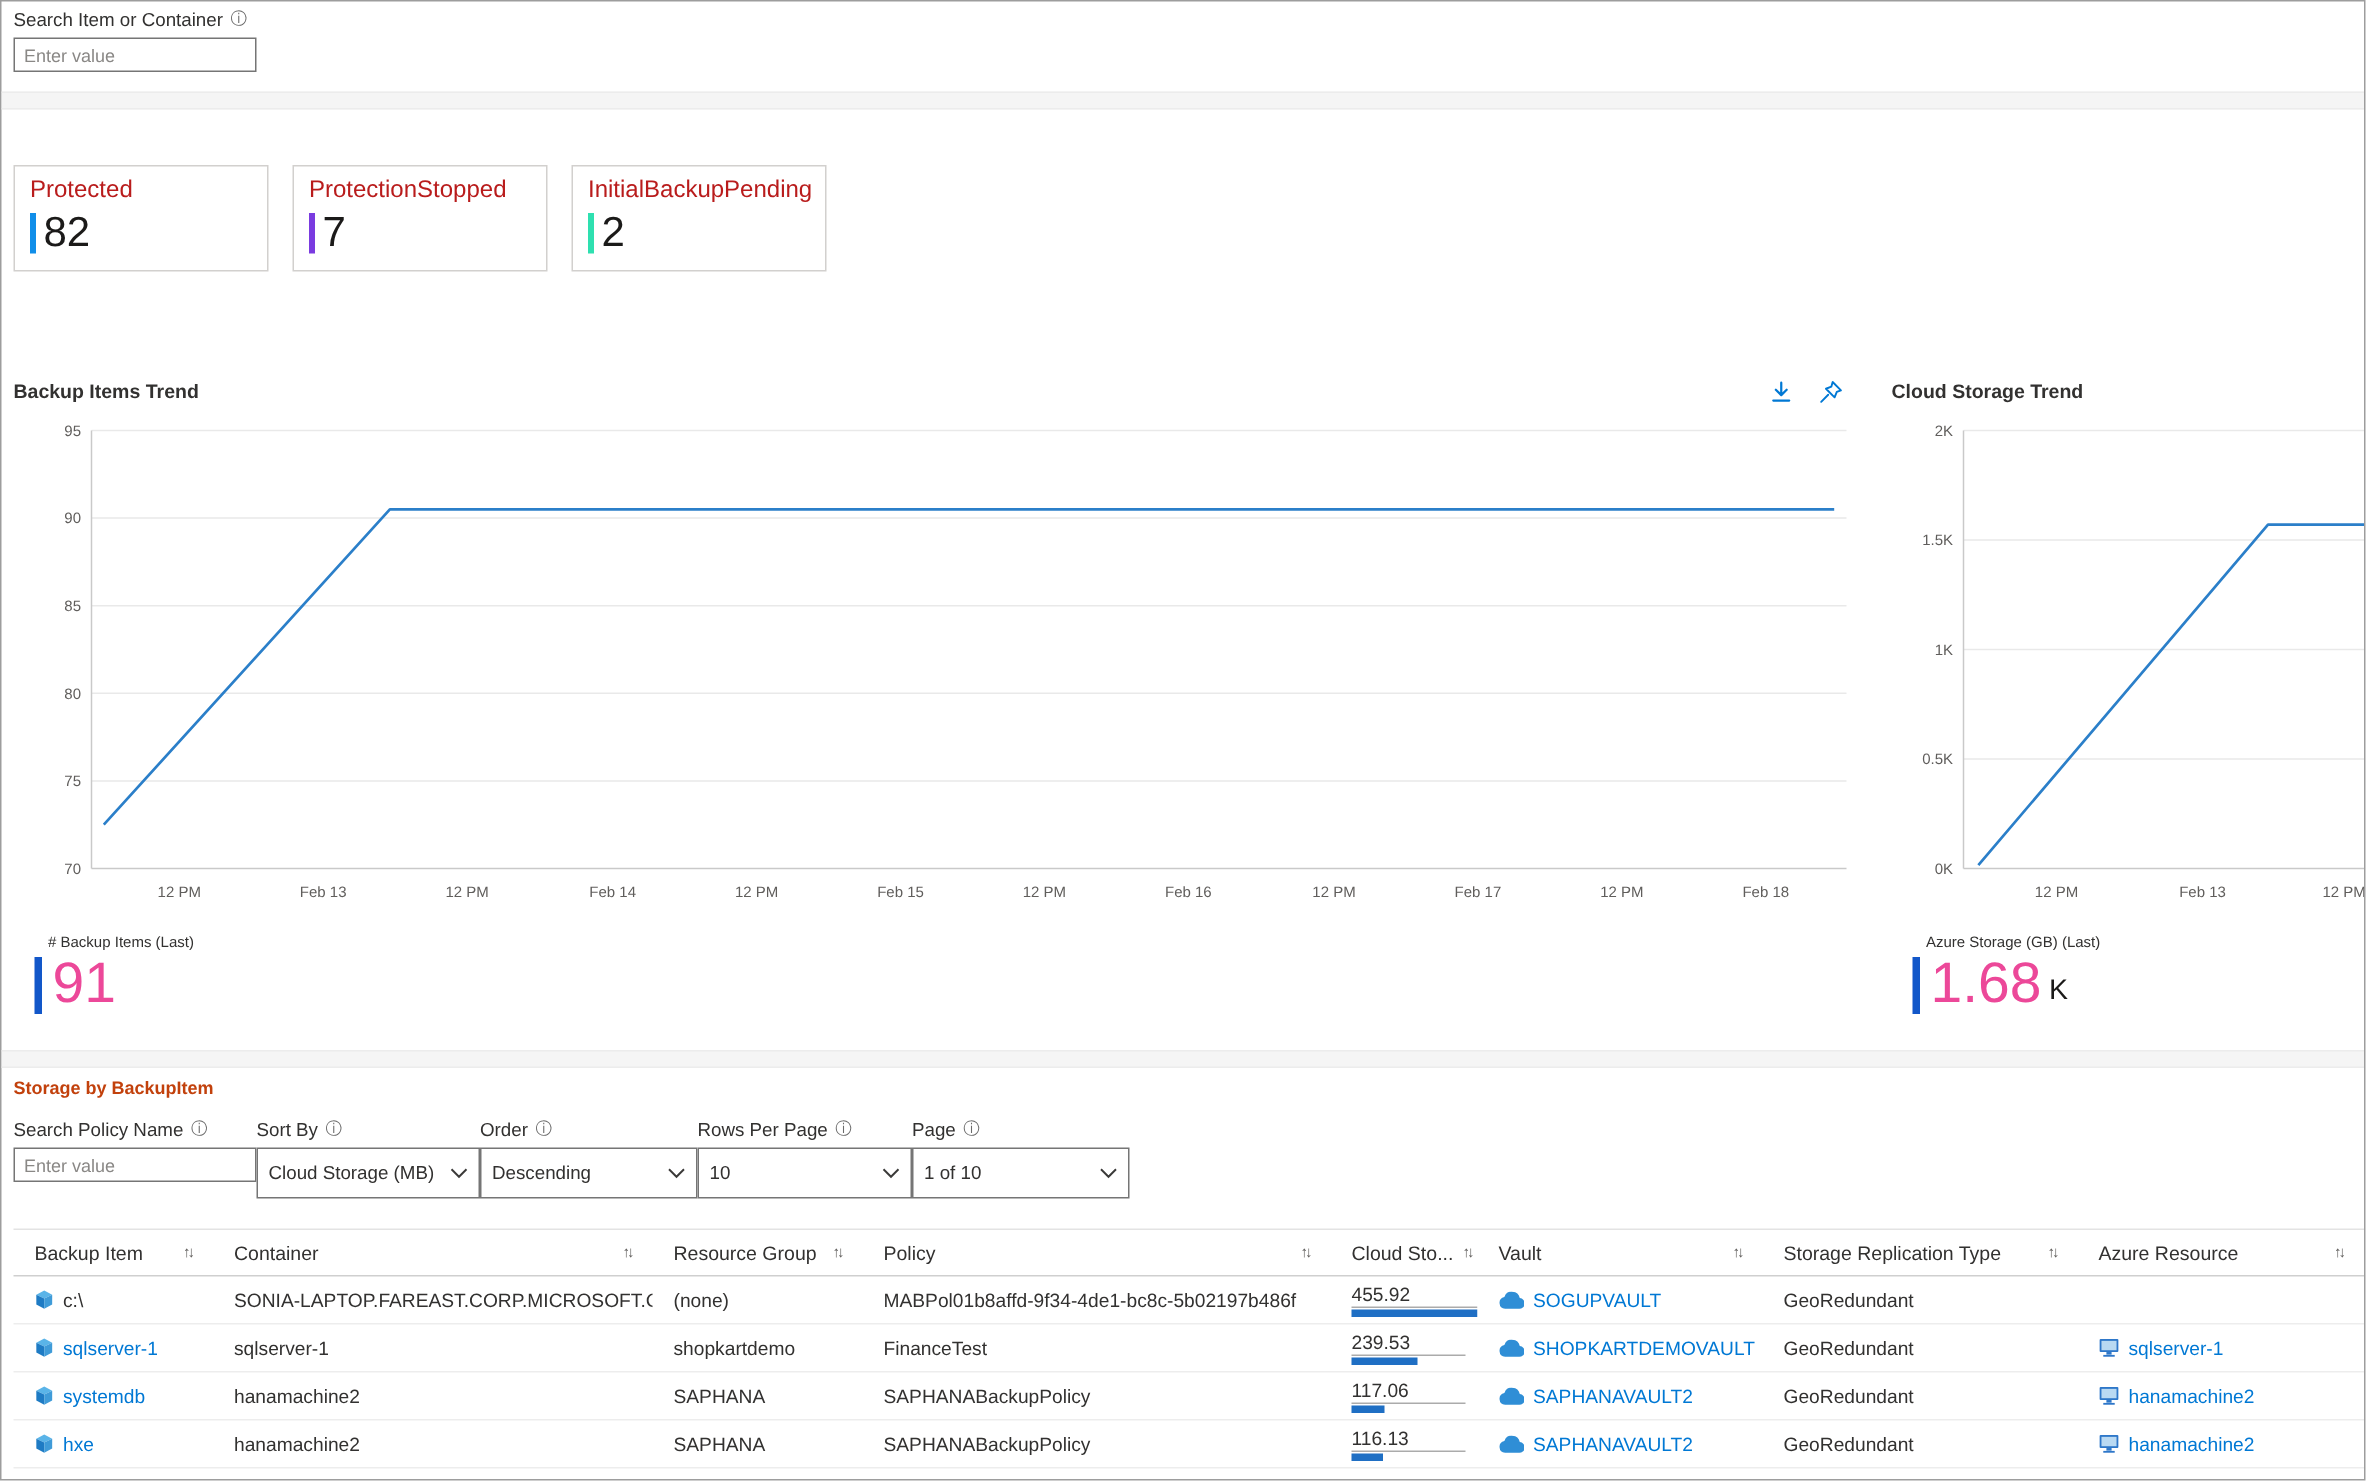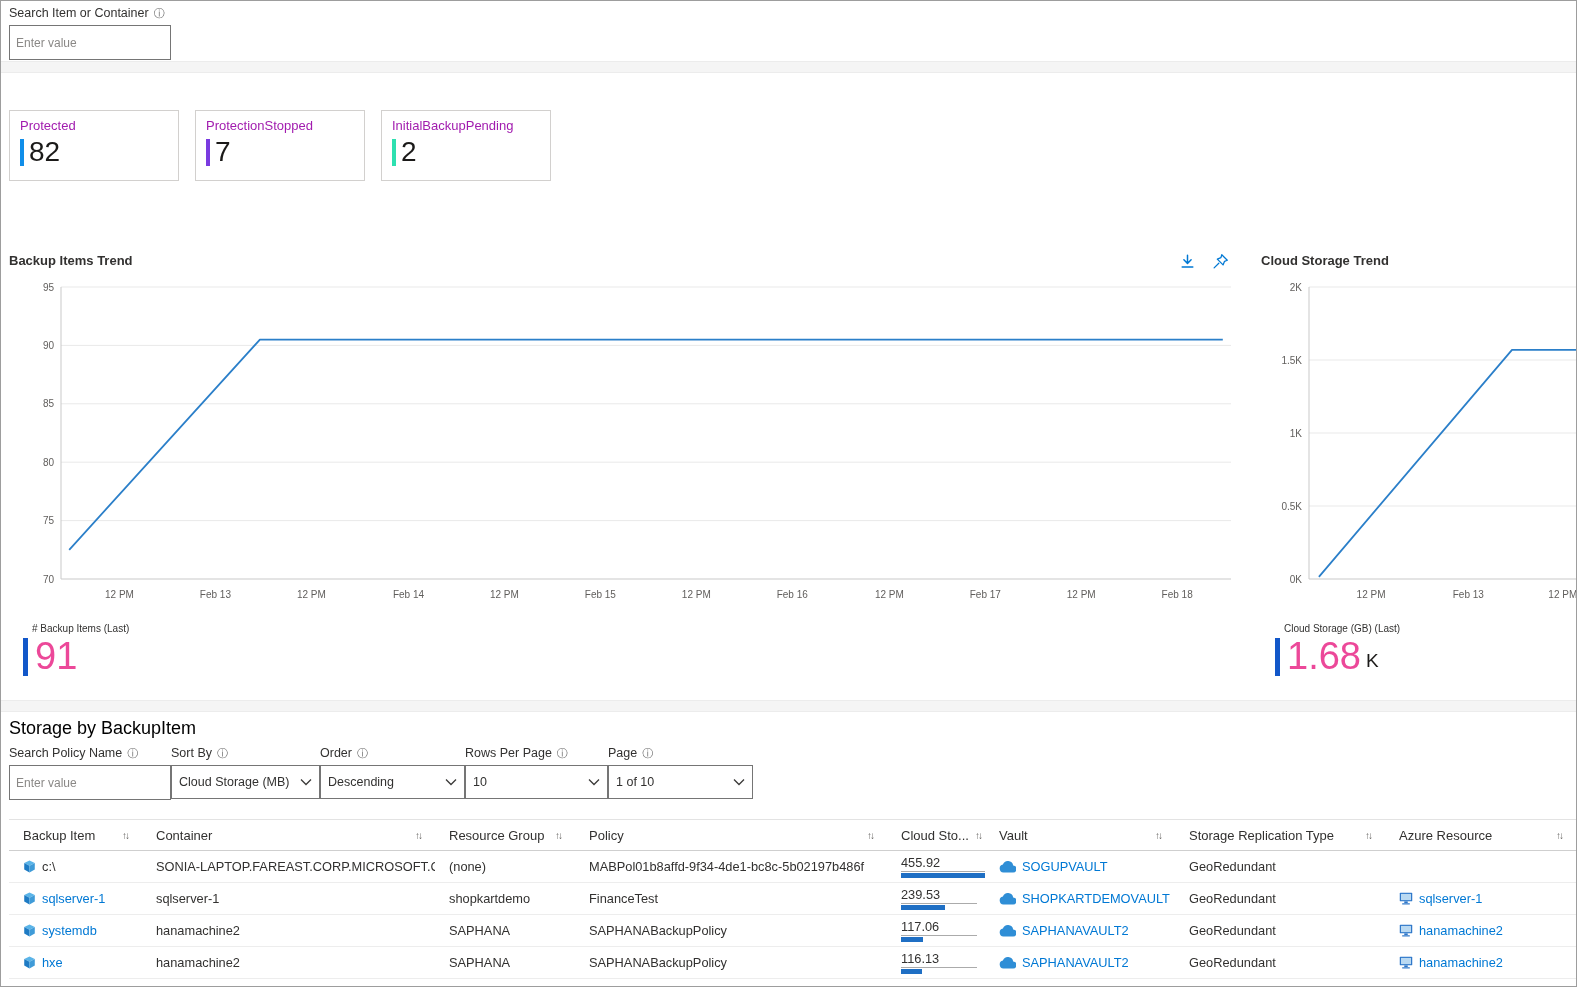--- a/index.html
+++ b/index.html
@@ -2,50 +2,50 @@
 <html><head>
 <meta charset="utf-8">
 <style>
   *{box-sizing:border-box;margin:0;padding:0}
   html,body{width:1577px;height:987px}
   body{position:relative;border:1px solid #9d9d9d;background:#fff;overflow:hidden;
        font-family:"Liberation Sans",sans-serif;color:#323130}
   .abs{position:absolute}
   .label-sm{font-size:12.5px;color:#323130;display:flex;align-items:center;gap:5px;white-space:nowrap}
   .info{font-size:11px;color:#6b6b6b;line-height:1}
-  .text-input{display:block;margin-top:5px;width:162px;height:35px;border:1px solid #757575;
+  .text-input{display:block;margin-top:5px;width:162px;height:23px;border:1px solid #757575;
               padding:0 6px;font-size:12px;font-family:inherit;color:#323130;background:#fff}
   .text-input::placeholder{color:#8a8886}
   .divider{left:0;right:0;height:12px;background:#f5f5f5;border-top:1px solid #ececec;border-bottom:1px solid #ececec}
   #divider1{top:60px}
   #divider2{top:699px}
   
   .kpi-row{top:109px;left:8px;display:flex;gap:16px}
   .kpi{width:170px;height:71px;border:1px solid #d2d0ce;padding:7px 10px;background:#fff}
-  .kpi-label{font-size:13px;color:#a21caf}
+  .kpi-label{font-size:16px;color:#b91c1c}
   .kpi-valrow{display:flex;align-items:center;margin-top:3px}
   .kpi-accent{width:4px;height:27px;margin-right:5px}
   .kpi-value{font-size:28px;color:#1b1a19}
   
   .chart-block{top:252px}
   #chart-backup{left:8px;width:1232px}
   #chart-cloud{left:1260px;width:317px;overflow:hidden}
   .chart-title{font-size:13px;font-weight:700;color:#323130;height:26px}
   .chart-actions{position:absolute;top:0;right:12px;display:flex;gap:16px}
   .icon-btn{cursor:pointer;display:inline-flex}
   svg.chart{display:block}
   svg text{font-family:"Liberation Sans",sans-serif}
   .chart-summary{margin-top:10px;padding-left:14px}
   .summary-label{font-size:10px;color:#323130}
   .summary-valrow{display:flex;align-items:flex-end;margin-top:2px}
   .summary-accent{width:5px;height:38px;margin-right:7px}
   .summary-value{font-size:38px;line-height:40px;color:#ec4899}
   .summary-suffix{font-size:19px;line-height:31px;margin-left:5px;color:#1b1a19}
   
-  .section-title{top:717px;left:8px;font-size:18px;font-weight:400;color:#000000}
+  .section-title{top:717px;left:8px;font-size:12px;font-weight:700;color:#c2410c}
   .filters{top:745px;left:8px;display:flex;}
   .filter .control{margin-top:5px;height:22px;border:1px solid #757575;display:flex;align-items:center;
                    justify-content:space-between;padding:16px 7px;font-size:12.5px;background:#fff;cursor:pointer;white-space:nowrap}
   .f-sort{width:149px}.f-order{width:145px}.f-rows{width:143px}.f-page{width:145px}
   
   .table{top:818px;left:8px;right:0}
   .thead,.trow{display:grid;grid-template-columns:133px 293px 140px 312px 98px 190px 210px minmax(0,1fr);
                height:32px;align-items:center}
   .thead{border-top:1px solid #e3e3e3;border-bottom:1px solid #cfcfcf;font-size:13px;color:#323130}
   .thcell{display:flex;align-items:center;justify-content:space-between;padding:0 14px;
@@ -163,21 +163,21 @@
       <text x="41" y="84.5" text-anchor="end" font-size="10" fill="#605e5c">1.5K</text>
       <line x1="48" y1="8" x2="330" y2="8" stroke="#e9e9e9" stroke-width="1"></line>
       <text x="41" y="11.5" text-anchor="end" font-size="10" fill="#605e5c">2K</text>
       <line x1="48" y1="8" x2="48" y2="300" stroke="#c9c9c9" stroke-width="1"></line>
       <text x="110.03999999999999" y="319" text-anchor="middle" font-size="10" fill="#605e5c">12 PM</text>
       <text x="207.32999999999998" y="319" text-anchor="middle" font-size="10" fill="#605e5c">Feb 13</text>
       <text x="301.8" y="319" text-anchor="middle" font-size="10" fill="#605e5c">12 PM</text>
       <polyline points="57.9,297.8 251.0,70.8 330.0,70.8" fill="none" stroke="#2b7fc9" stroke-width="1.8" stroke-linejoin="round"></polyline>
     </svg>
   <div class="chart-summary">
-    <div class="summary-label" style="margin-left:9px">Cloud Storage (GB) (Last)</div>
+    <div class="summary-label" style="margin-left:9px">Azure Storage (GB) (Last)</div>
     <div class="summary-valrow">
       <div class="summary-accent" style="background: rgb(18, 87, 201);"></div>
       <div class="summary-value">1.68</div>
       <div class="summary-suffix">K</div>
     </div>
   </div>
 </div>
 
 <div class="abs divider" id="divider2"></div>
 

